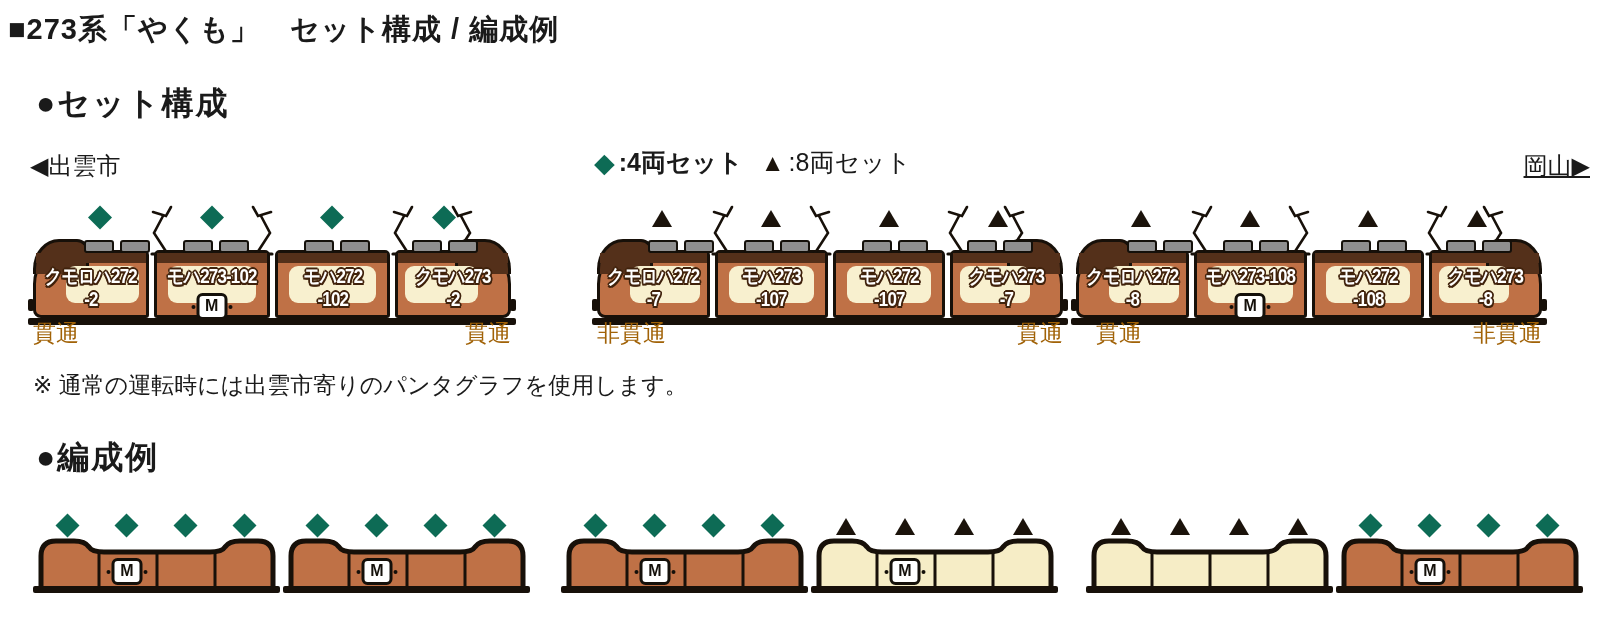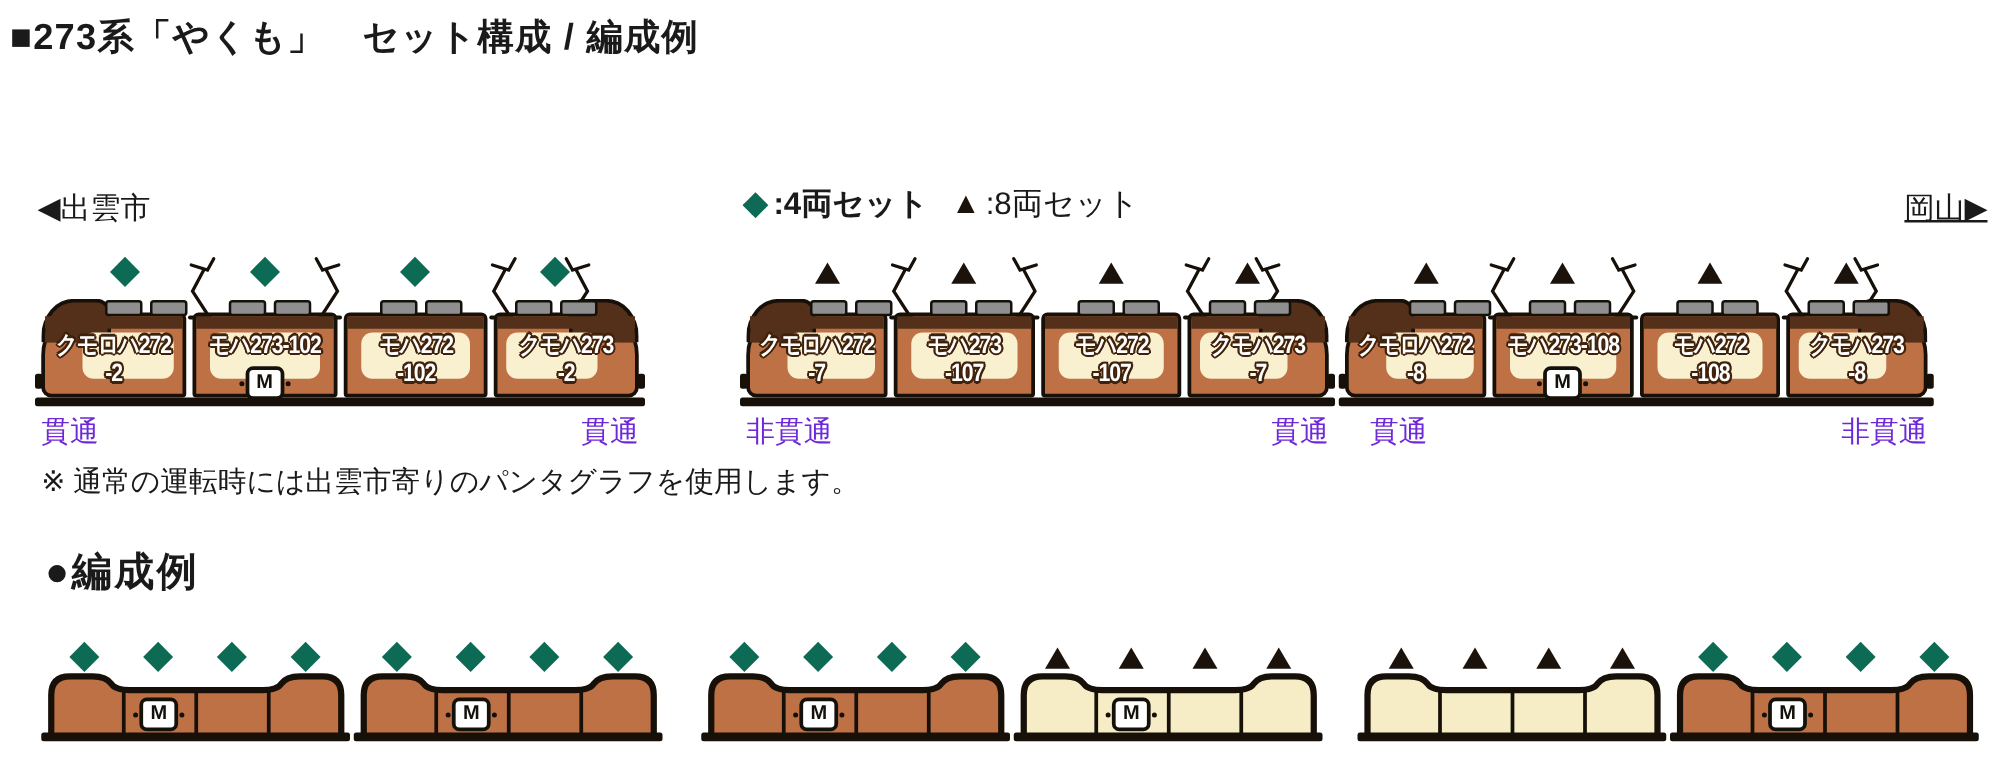--- a/index.html
+++ b/index.html
@@ -64,21 +64,21 @@
 
   .mbadge{position:absolute;left:50%;top:40px;transform:translateX(-50%);width:25px;height:21px;background:#ffffff;
           border:3px solid #14100a;border-radius:6px;color:#14100a;font-size:16px;font-weight:900;
           line-height:20px;text-align:center;box-sizing:content-box;}
   .mbadge::before,.mbadge::after{content:'';position:absolute;top:50%;margin-top:-2px;width:4px;height:4px;
           background:#14100a;border-radius:50%;}
   .mbadge::before{left:-8px;}
   .mbadge::after{right:-8px;}
 
   .tbase{position:absolute;left:-5px;right:-5px;top:68px;height:7px;background:#171009;border-radius:2px;}
-  .gw{position:absolute;top:80px;font-size:23px;font-weight:500;color:#6d28d9;}
+  .gw{position:absolute;top:68px;font-size:23px;font-weight:500;color:#a16207;}
   .gw-l{left:0;}
   .gw-r{right:0;}
 
   
   .formation{position:absolute;top:514px;width:488px;height:86px;}
   .unit{position:absolute;top:0;width:238px;height:86px;}
   .ubody{position:absolute;left:0;top:22px;}
   .ubase{position:absolute;left:-5px;right:-4px;top:72px;height:7px;background:#171009;border-radius:2px;}
   .umk{position:absolute;}
   .umk-d{top:3px;width:17px;height:17px;background:#0d6b55;transform:rotate(45deg);}
@@ -100,20 +100,21 @@
       <path d="M3 53 L3 20 Q3 5 18 5 L36 5 Q47 5 51 11 Q54 16 66 16 L172 16 Q184 16 187 11 Q191 5 202 5 L220 5 Q235 5 235 20 L235 53 Z" stroke="#171009" stroke-width="5"></path>
       <path d="M61 17 L61 52 M119 17 L119 52 M177 17 L177 52" stroke="#171009" stroke-width="3" fill="none"></path>
     </g>
   </defs>
 </svg>
 
 <div class="page">
 
   <div class="title">■273系「やくも」　セット構成 / 編成例</div>
 
+  <div class="h-heading h-set">●セット構成</div>
 
   <div class="dir dir-left">◀出雲市</div>
 
   <div class="legend">
     <span class="lg-diamond">◆</span>
       <span style="font-weight:800">:4両セット</span>
     <span class="lg-triangle">▲</span>
       <span style="font-weight:400">:8両セット</span>
   </div>
 

